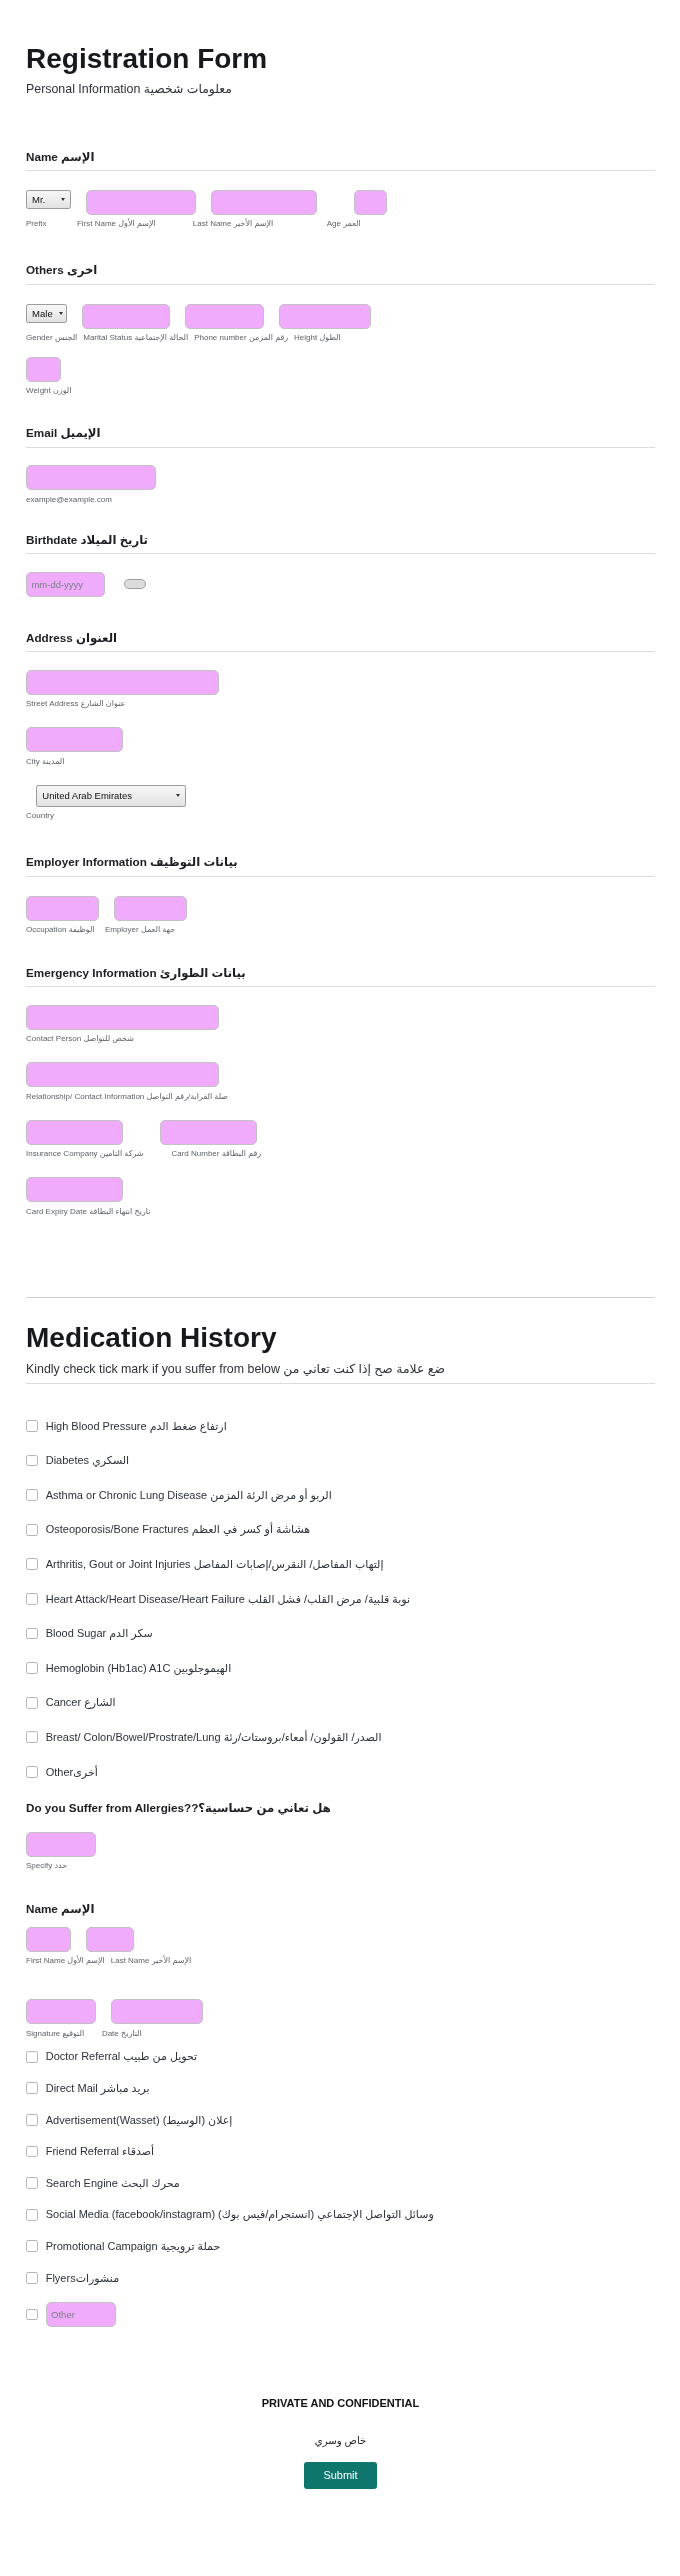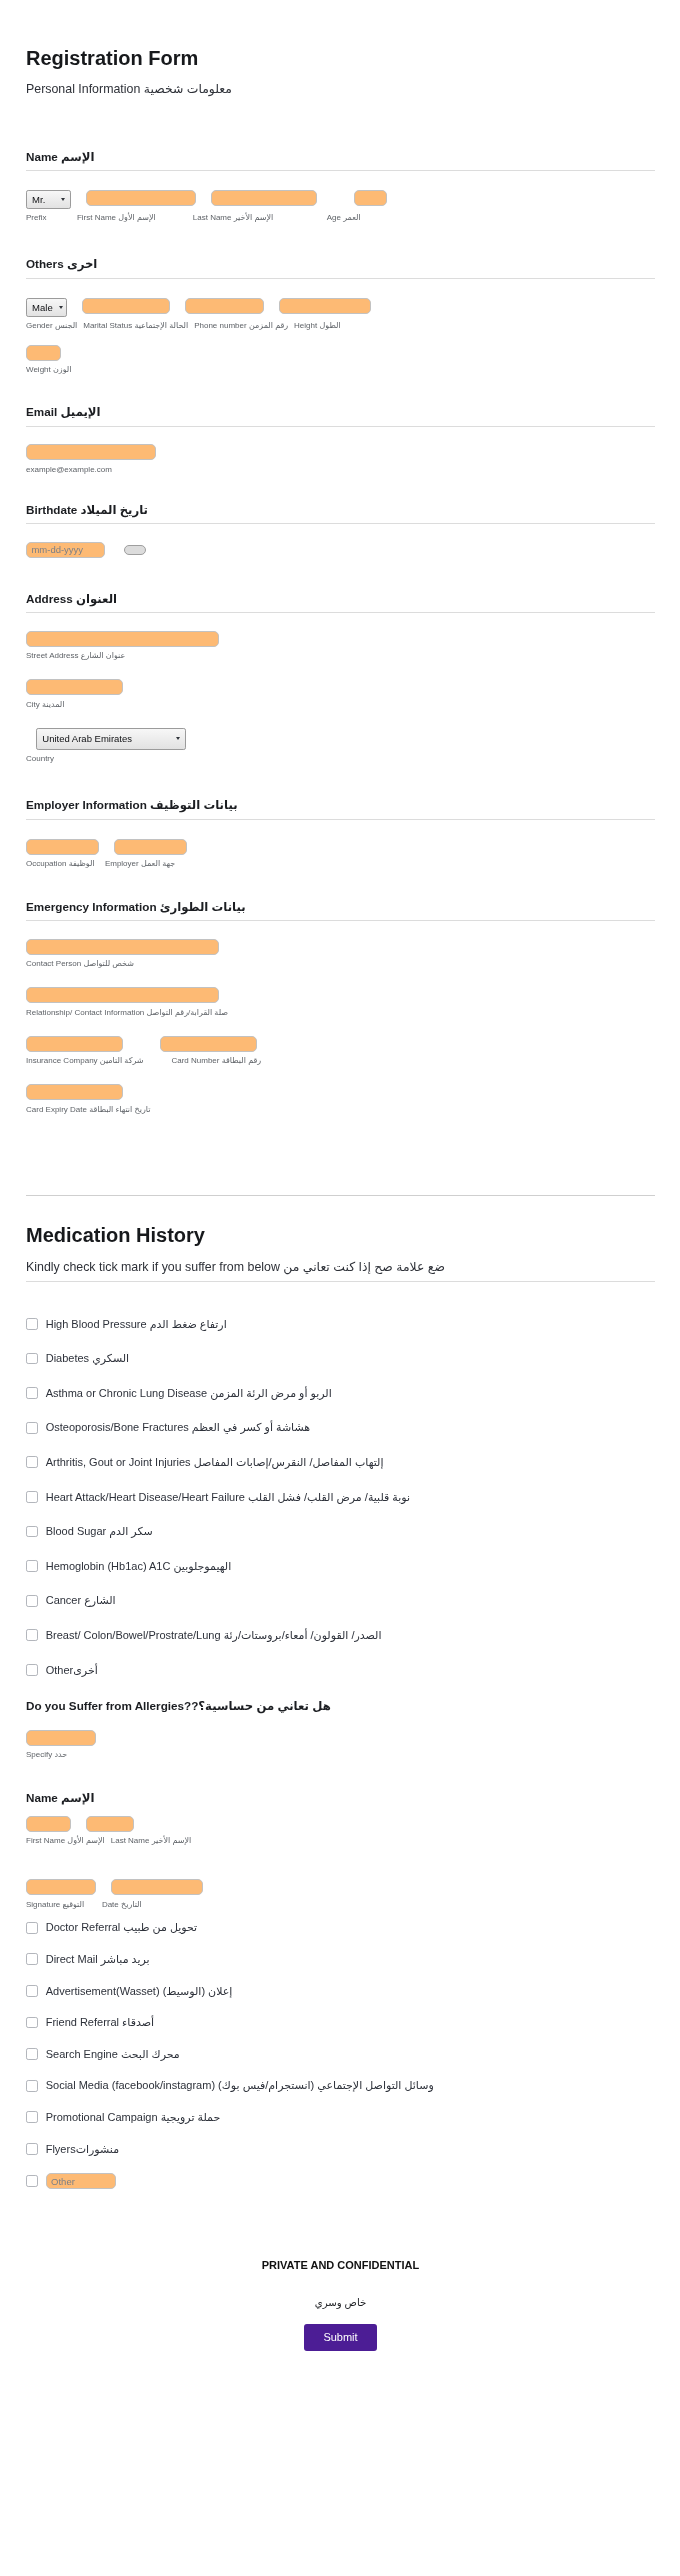--- a/index.html
+++ b/index.html
@@ -1,25 +1,25 @@
 <!DOCTYPE html>
 <html lang="en" style="font-size:11.7px"><head>
 <meta charset="utf-8">
 <style>
   *{box-sizing:border-box}
   html,body{margin:0;padding:0;background:#fff}
   body{width:681px;font-family:"Liberation Sans","DejaVu Sans",sans-serif;color:#1f2125}
   .page{padding:47px 26px 20.5px}
-  .h1{font-size:20px;line-height:23.4px;font-weight:bold;color:#17191c;margin:0}
+  .h1{font-size:28px;line-height:23.4px;font-weight:bold;color:#17191c;margin:0}
   .subtitle{font-size:12.4px;line-height:16px;color:#2e3138;margin-top:10.2px}
   .sec-h{font-size:11.7px;line-height:14.6px;font-weight:bold;color:#1c1e22;margin:0}
   hr.sep{border:none;border-top:0.7px solid #dcdcdc;margin:5.9px 0 0}
   hr.divider{border:none;border-top:0.7px solid #cfcfcf;margin:81px 0 0}
   .row{display:flex;align-items:flex-start;gap:15px}
-  .ti{height:16px;border:0.7px solid #c2c2c2;border-radius:5px;background:#fdba74;padding:0 4.4px;font:9.5px "Liberation Sans","DejaVu Sans",sans-serif;color:#333}
+  .ti{height:25px;border:0.7px solid #c2c2c2;border-radius:5px;background:#f0abfc;padding:0 4.4px;font:9.5px "Liberation Sans","DejaVu Sans",sans-serif;color:#333}
   .ti::placeholder{color:#7a7f87}
   .sel{height:19px;display:flex;align-items:center;justify-content:space-between;padding:0 5.1px;border:0.7px solid #9b9b9b;border-radius:2.2px;background:linear-gradient(#f7f7f7,#e2e2e2);font-size:9.5px;color:#101114;cursor:default}
   .arr{width:0;height:0;border-left:2.9px solid transparent;border-right:2.9px solid transparent;border-top:3.7px solid #30343a;margin-left:5.9px}
   .sublabel{font-size:8px;color:#5f6368;margin-top:4.4px;white-space:nowrap}
   .labels{display:flex;gap:5.9px;margin-top:4.4px;font-size:8px;color:#5f6368}
   .labels>span{white-space:nowrap;display:block}
   .hint{font-size:8px;color:#5f6368;margin-top:4.4px}
   .cal{width:22px;height:10.2px;border-radius:5.1px;background:#dcdcdc;border:0.7px solid #9e9e9e;align-self:center;margin-left:4.4px}
   .checklist{margin:0;padding:0}
   .check-row{display:flex;align-items:center}
@@ -292,18 +292,18 @@
         <span class="cb"></span>
         <input class="ti w95" placeholder="Other" style="">
       </div>
     </div>
   </section>
 
   <div class="footer">
     <div class="confidential">PRIVATE AND CONFIDENTIAL</div>
     <div class="footer-ar">خاص وسري</div>
     <div>
-      <button class="submit" style="background: #4c1d95;">Submit</button>
+      <button class="submit" style="background: #0f766e;">Submit</button>
     </div>
   </div>
 
 </div>
 
 
 </body></html>

